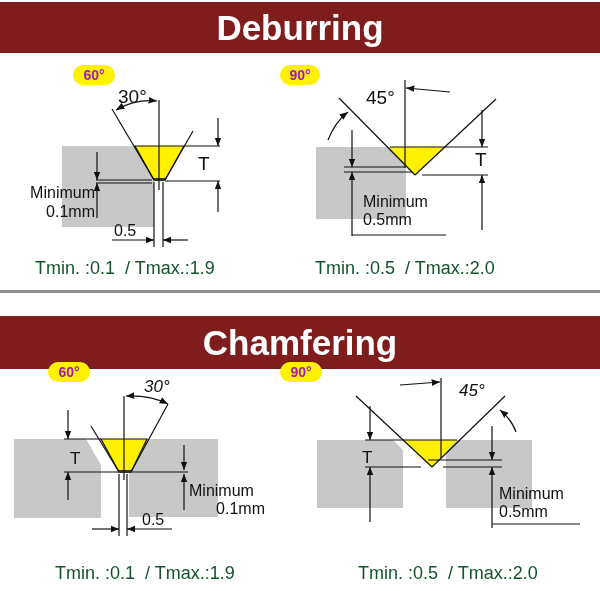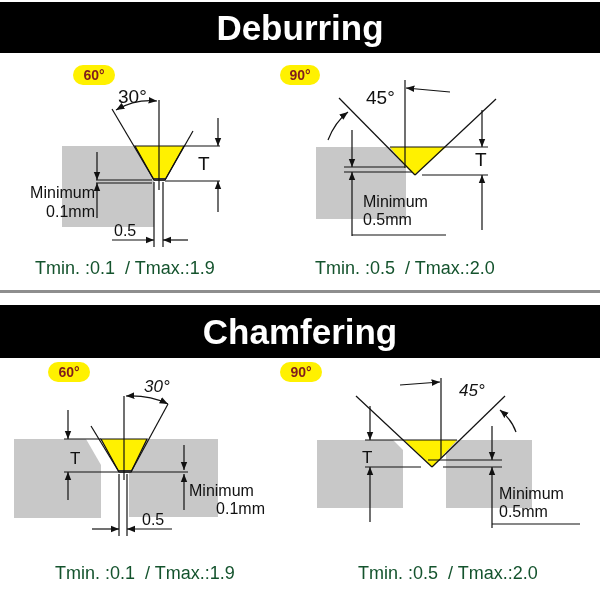--- a/index.html
+++ b/index.html
@@ -1,37 +1,37 @@
 <!DOCTYPE html>
 <html><head>
 <meta charset="utf-8">
 <style>
   html, body { margin: 0; padding: 0; background: #ffffff; }
   body { width: 600px; height: 591px; position: relative; overflow: hidden;
          font-family: "Liberation Sans", sans-serif; }
-  .banner { position: absolute; left: 0; width: 600px; background: #000000;
+  .banner { position: absolute; left: 0; width: 600px; background: #7f1d1d;
             color: #ffffff; font-weight: bold; font-size: 35px; text-align: center;
             box-sizing: border-box; }
   .banner span { display: block; }
   .divider { position: absolute; left: 0; width: 600px; height: 3px; background: #8e8e8e; }
-  .badge { position: absolute; background: #fff100; color: #7f1d1d; font-weight: bold;
+  .badge { position: absolute; background: #fff100; color: #a21caf; font-weight: bold;
            font-size: 14px; border-radius: 10px; text-align: center; line-height: 20px;
            height: 20px; }
   .spec { position: absolute; font-size: 18px; color: #14532d; white-space: pre; }
   svg.diag { position: absolute; left: 0; top: 0; }
   svg text { font-family: "Liberation Sans", sans-serif; fill: #111; }
 </style>
 </head>
 <body>
 
 <div class="banner" style="top:2px;height:51px;line-height:51px;">
   <span>Deburring</span>
 </div>
 <div class="divider" style="top:290px;"></div>
-<div class="banner" style="top:305px;height:53px;line-height:53px;">
+<div class="banner" style="top:316px;height:53px;line-height:53px;">
   <span>Chamfering</span>
 </div>
 
 <div class="badge" style="left:73px;top:65px;width:42px;">60°</div>
 <div class="badge" style="left:280px;top:65px;width:40px;">90°</div>
 <div class="badge" style="left:48px;top:362px;width:42px;">60°</div>
 <div class="badge" style="left:280px;top:362px;width:42px;">90°</div>
 
 <svg class="diag" width="600" height="591" viewBox="0 0 600 591">
   <defs>

